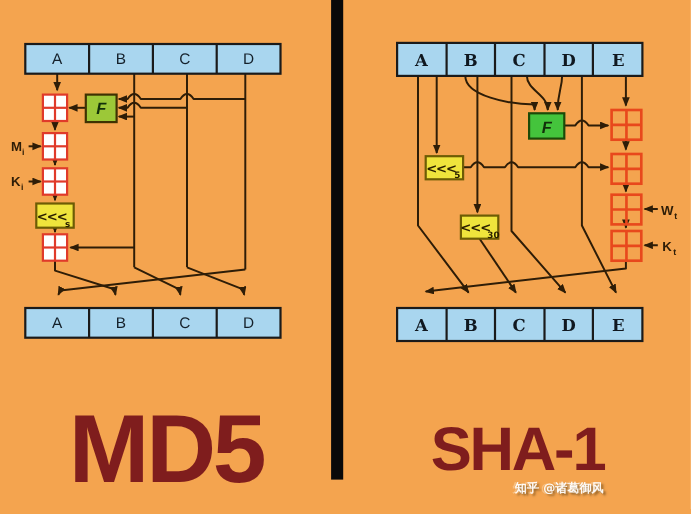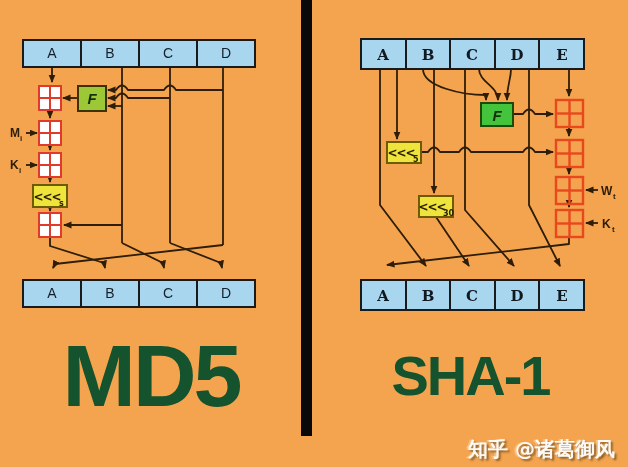--- a/index.html
+++ b/index.html
@@ -31,29 +31,29 @@
 
   .shiftbox{fill:#EFE43C;stroke:#6d5c04;stroke-width:2;}
   .shiftlabel{font-family:"DejaVu Sans",sans-serif;font-weight:bold;font-size:12px;fill:#2b2000;text-anchor:middle;letter-spacing:-1px;}
   .shiftsub{font-family:"DejaVu Sans",sans-serif;font-weight:bold;font-size:8px;fill:#2b2000;}
   .sidelabel{font-family:"Liberation Sans",sans-serif;font-weight:bold;font-size:12px;fill:#2e1d07;}
   .sidesub{font-family:"Liberation Sans",sans-serif;font-weight:bold;font-size:8px;fill:#2e1d07;}
 
   .divider{position:absolute;left:301px;top:0;width:11px;height:436px;background:#090909;}
 
   .algo-title{
-    position:absolute;top:328px;height:95px;display:flex;align-items:center;justify-content:center;
-    font-weight:bold;color:#14532d;font-family:"Liberation Sans",sans-serif;
+    position:absolute;top:360px;height:95px;display:flex;align-items:center;justify-content:center;
+    font-weight:bold;color:#7f1d1d;font-family:"Liberation Sans",sans-serif;
   }
   #md5-title{left:0;width:302px;font-size:88px;letter-spacing:-3px;}
   #sha1-title{left:313px;width:315px;font-size:56px;letter-spacing:-2px;}
 
   .watermark{
     position:absolute;left:468px;top:436px;width:158px;
-    font-family:"DejaVu Sans",sans-serif;font-weight:bold;font-size:20px;
+    font-family:"DejaVu Sans",sans-serif;font-weight:bold;font-size:11px;
     color:rgba(255,255,255,0.95);white-space:nowrap;
     text-shadow:2px 2px 2px rgba(90,60,15,0.65), -2px 0 0 rgba(255,245,230,0.35);
   }
 </style>
 </head>
 <body>
 
 <div id="stage">
 
   <svg id="md5-svg" width="302" height="330" viewBox="0 0 302 330">

